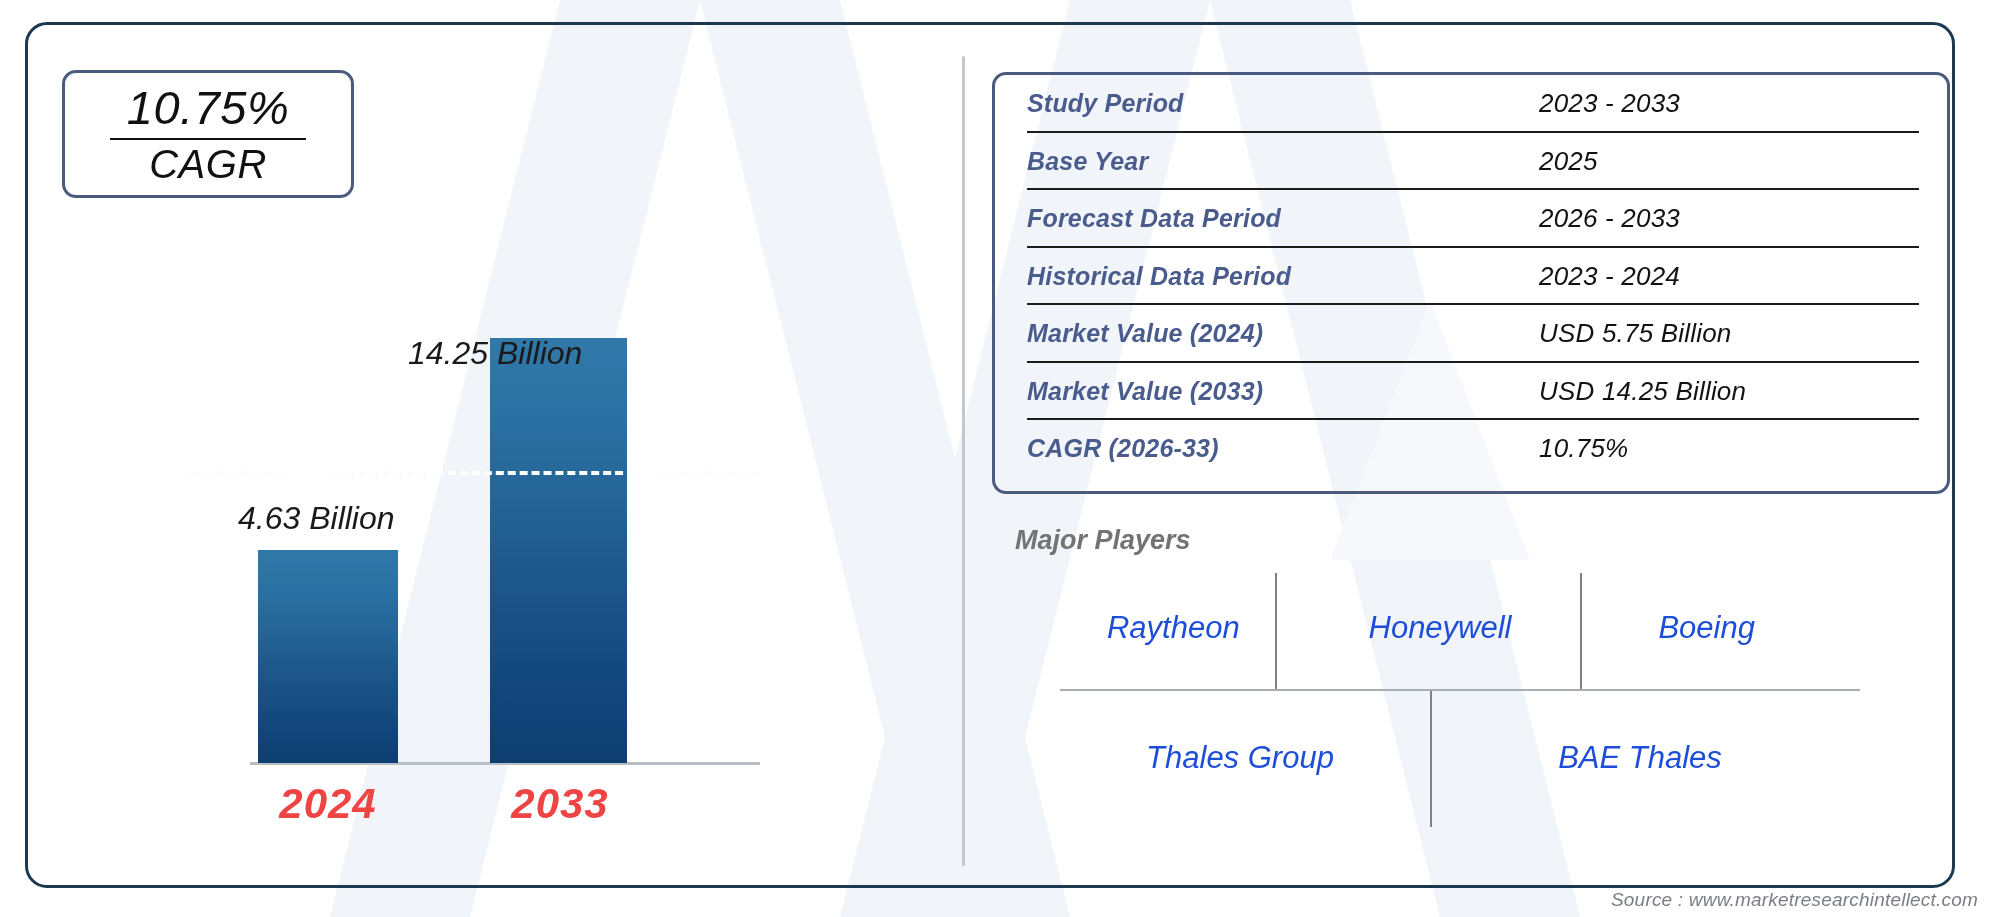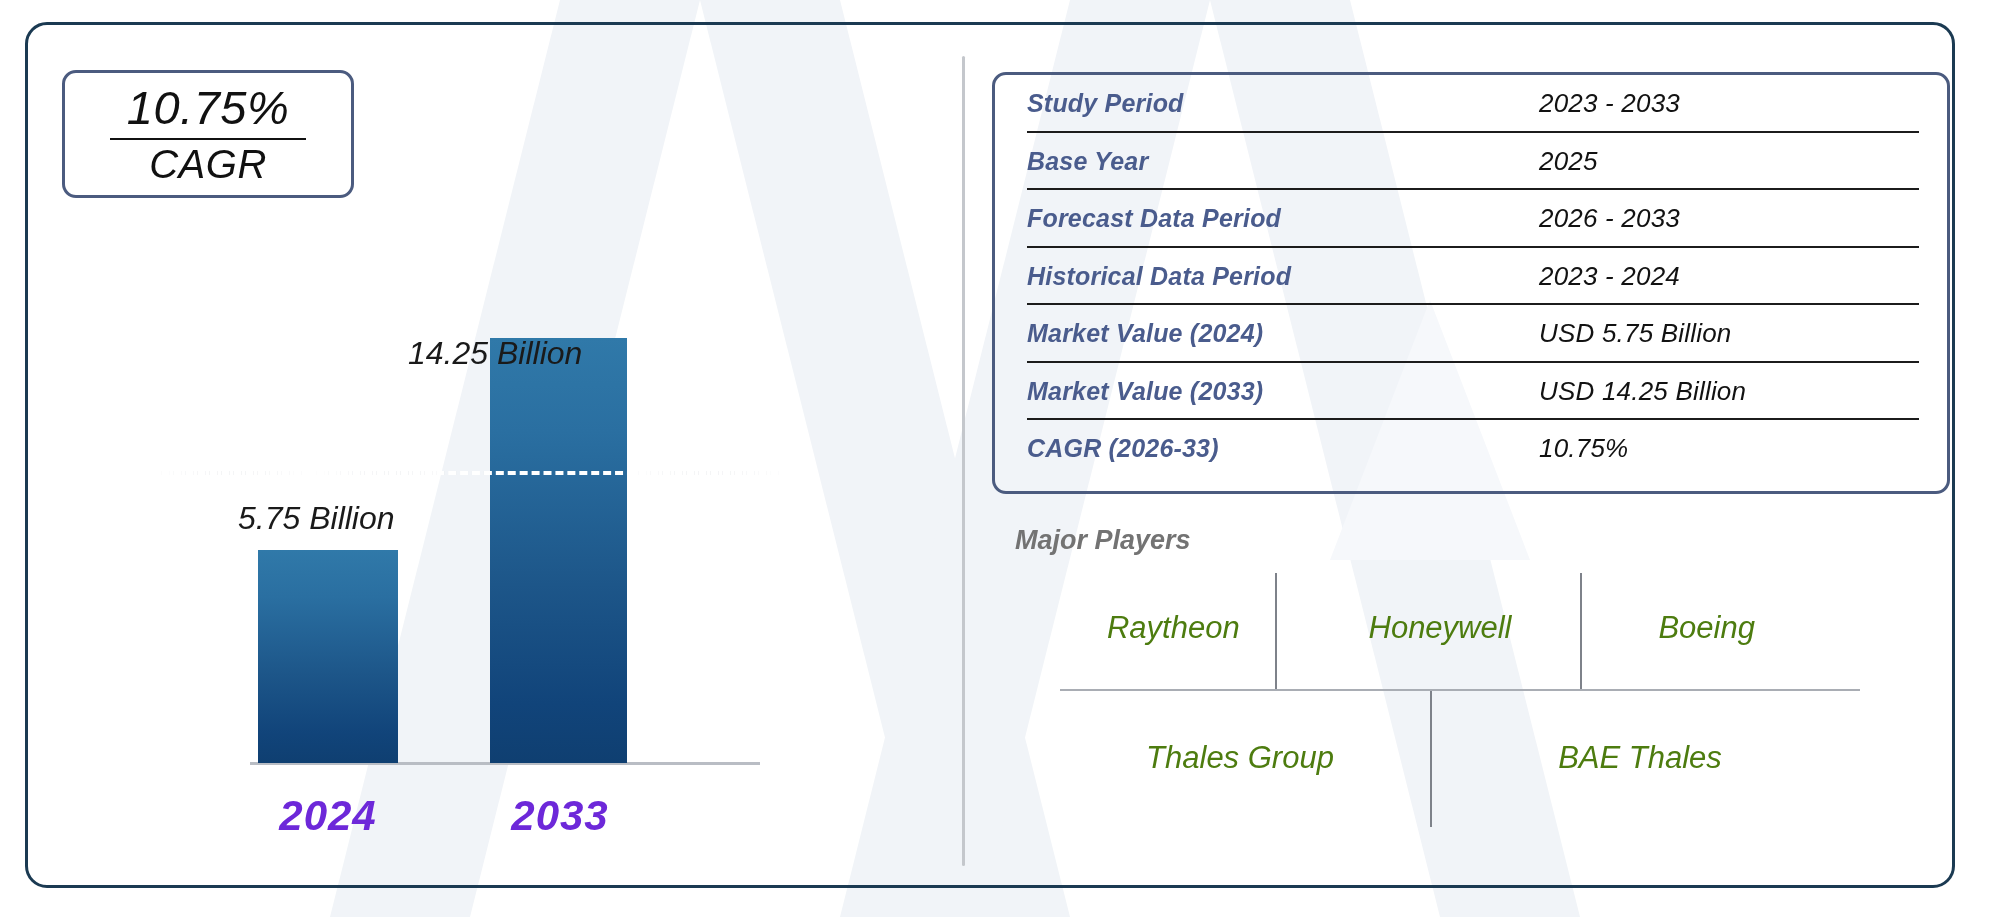--- a/index.html
+++ b/index.html
@@ -53,21 +53,21 @@
     z-index:3;
   }
   .bar-2024{left:78px;width:140px;height:213px;}
   .bar-2033{left:310px;width:137px;height:425px;}
   .bar-value{
     position:absolute;font-size:32px;color:#1a1a1a;white-space:nowrap;z-index:5;
   }
   .val-2024{left:58px;top:300px;}
   .val-2033{left:228px;top:135px;}
   .bar-year{
-    position:absolute;bottom:0;font-size:42px;font-weight:bold;color:#6d28d9;
+    position:absolute;bottom:12px;font-size:42px;font-weight:bold;color:#ef4444;
     letter-spacing:1px;text-align:center;
   }
   .year-2024{left:60px;width:176px;}
   .year-2033{left:292px;width:176px;}
 
   
   .table-card{
     position:absolute;left:992px;top:72px;width:958px;height:422px;
     border:3px solid #4b5b7f;border-radius:14px;box-sizing:border-box;
     background:transparent;
@@ -86,21 +86,21 @@
 
   
   .mp-title{
     position:absolute;left:1015px;top:525px;font-size:27px;font-weight:bold;color:#737373;
   }
   .players{position:absolute;left:1040px;top:565px;width:865px;height:265px;}
   .players-row1{position:absolute;left:0;top:0;width:800px;height:125px;display:flex;}
   .players-row2{position:absolute;left:0;top:130px;width:800px;height:125px;display:flex;}
   .p-cell{
     flex:1;display:flex;align-items:center;justify-content:center;
-    font-size:31px;color:#4d7c0f;white-space:nowrap;
+    font-size:31px;color:#1d4ed8;white-space:nowrap;
   }
   .hline{
     position:absolute;left:20px;top:124px;width:800px;height:2px;background:#a9adb4;
   }
   .vl{position:absolute;width:2px;background:#7e828a;}
   .vl1{left:235px;top:8px;height:118px;}
   .vl2{left:540px;top:8px;height:118px;}
   .vl3{left:390px;top:126px;height:136px;}
 
   
@@ -133,21 +133,21 @@
   <div class="cagr-badge">
     <div class="cagr-value">10.75%</div>
     <div class="cagr-rule"></div>
     <div class="cagr-label">CAGR</div>
   </div>
 
   <div class="chart">
     <div class="dash-line"></div>
 
     <div class="bar-value val-2033">14.25 Billion</div>
-    <div class="bar-value val-2024">5.75 Billion</div>
+    <div class="bar-value val-2024">4.63 Billion</div>
 
     <div class="bar bar-2024"></div>
     <div class="bar bar-2033"></div>
 
     <div class="dash-line over"></div>
 
     <div class="axis-line"></div>
 
     <div class="bar-year year-2024">2024</div>
     <div class="bar-year year-2033">2033</div>
@@ -196,14 +196,15 @@
       <div class="p-cell">Raytheon</div>
       <div class="p-cell">Honeywell</div>
       <div class="p-cell">Boeing</div>
     </div>
     <div class="players-row2">
       <div class="p-cell">Thales Group</div>
       <div class="p-cell">BAE Thales</div>
     </div>
   </div>
 
+  <div class="source">Source : www.marketresearchintellect.com</div>
 
 </div>
 
 </body></html>

